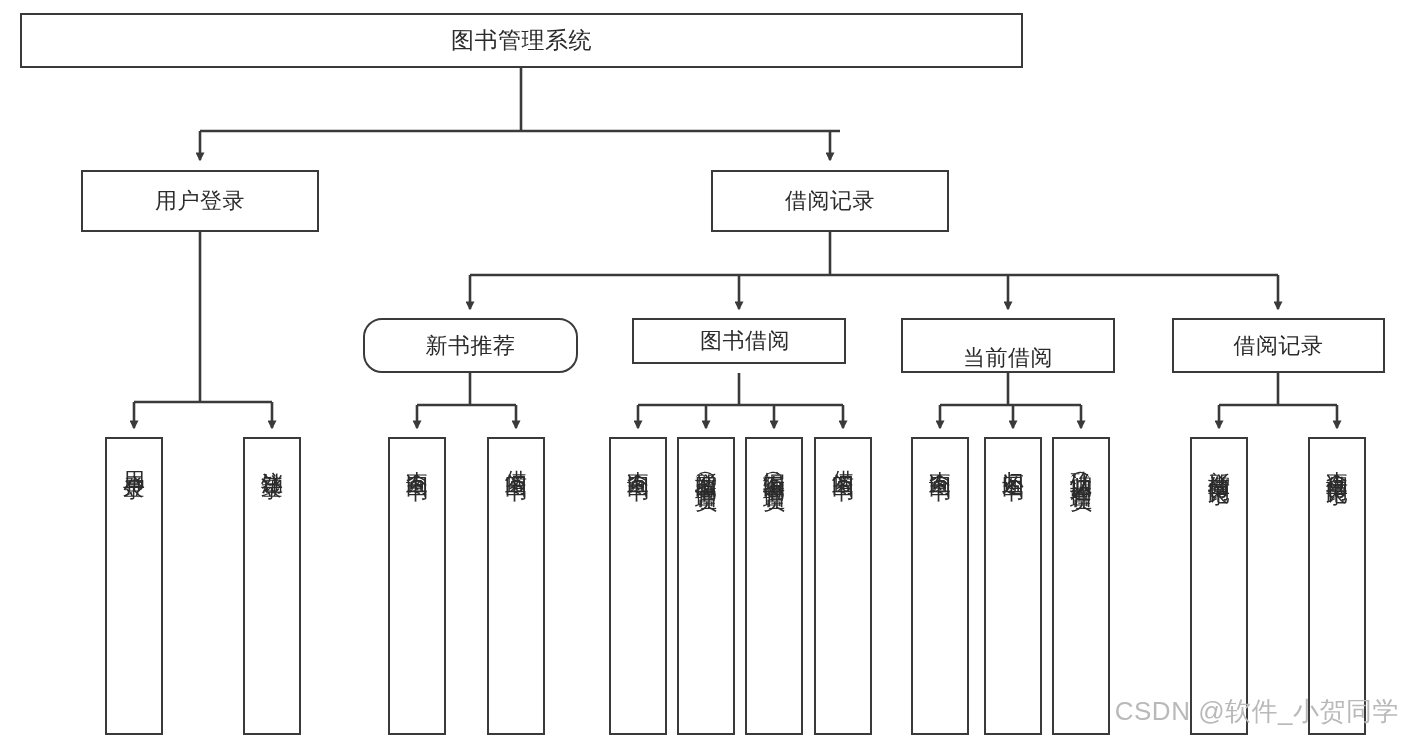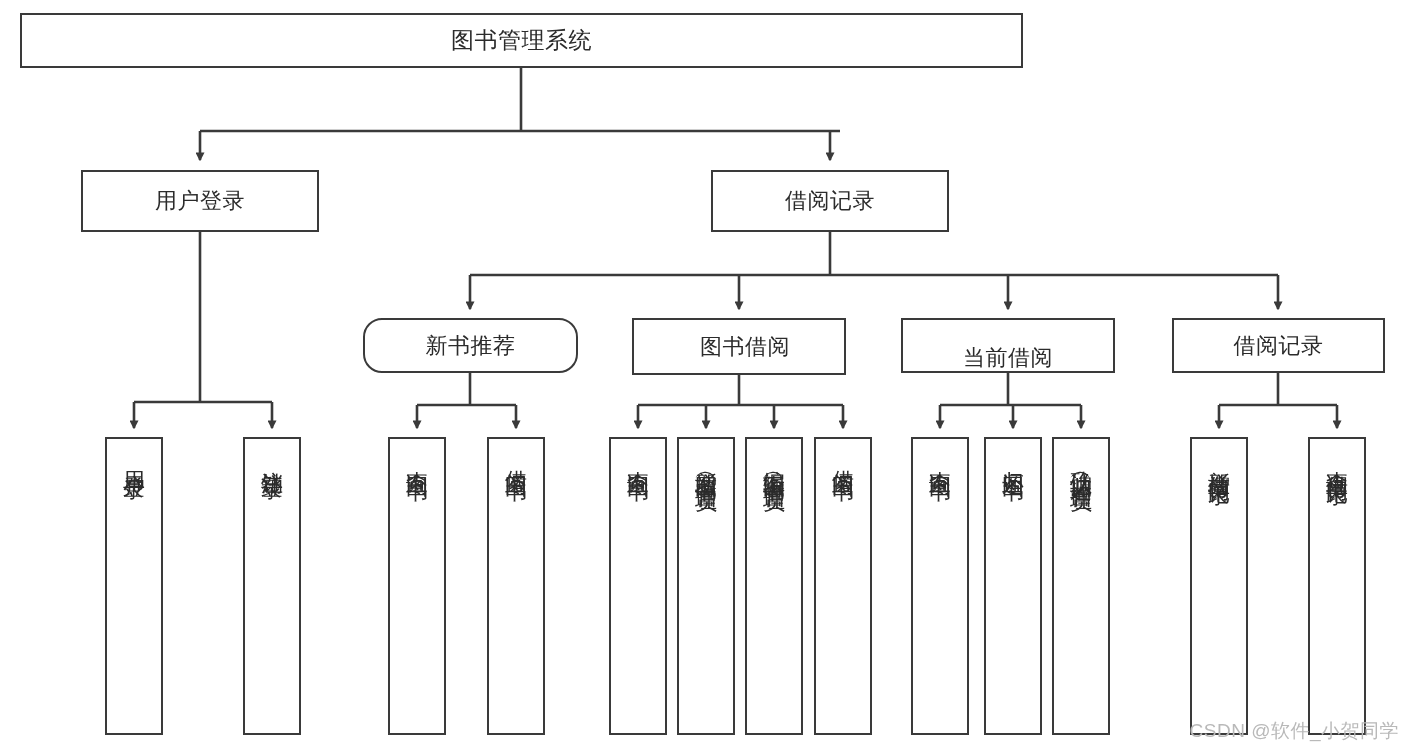--- a/index.html
+++ b/index.html
@@ -58,22 +58,22 @@
     writing-mode: vertical-rl;
     text-orientation: upright;
     font-size: 22px;
     letter-spacing: 3px;
     white-space: normal;
     max-height: 280px;
   }
   .watermark {
     position: absolute;
     right: 6px;
-    bottom: 3px;
-    font-size: 19px;
+    bottom: 18px;
+    font-size: 26px;
     color: #b9b9b9;
     letter-spacing: 0.5px;
     z-index: 9;
     white-space: nowrap;
     pointer-events: none;
     font-family: "Liberation Sans", "DejaVu Sans", sans-serif;
   }
 </style>
 </head>
 <body>
@@ -138,21 +138,21 @@
   <div class="node horizontal level2" style="left:81px; top:170px; width:238px; height:62px;">
     <span class="node-label">用户登录</span>
   </div>
   <div class="node horizontal level2" style="left:711px; top:170px; width:238px; height:62px;">
     <span class="node-label">借阅记录</span>
   </div>
 
   <div class="node horizontal level3" style="left:363px; top:318px; width:215px; height:55px;border-radius:19px;">
     <span class="node-label">新书推荐</span>
   </div>
-  <div class="node horizontal level3" style="left:632px; top:318px; width:214px; height:57px;padding-left:12px;">
+  <div class="node horizontal level3" style="left:632px; top:318px; width:214px; height:46px;padding-left:12px;">
     <span class="node-label">图书借阅</span>
   </div>
   <div class="node horizontal level3" style="left:901px; top:318px; width:214px; height:55px;align-items:flex-end;">
     <span class="node-label">当前借阅</span>
   </div>
   <div class="node horizontal level3" style="left:1172px; top:318px; width:213px; height:55px;">
     <span class="node-label">借阅记录</span>
   </div>
 
   <div class="node vertical" style="left:105px; top:437px; width:58px; height:298px;">

